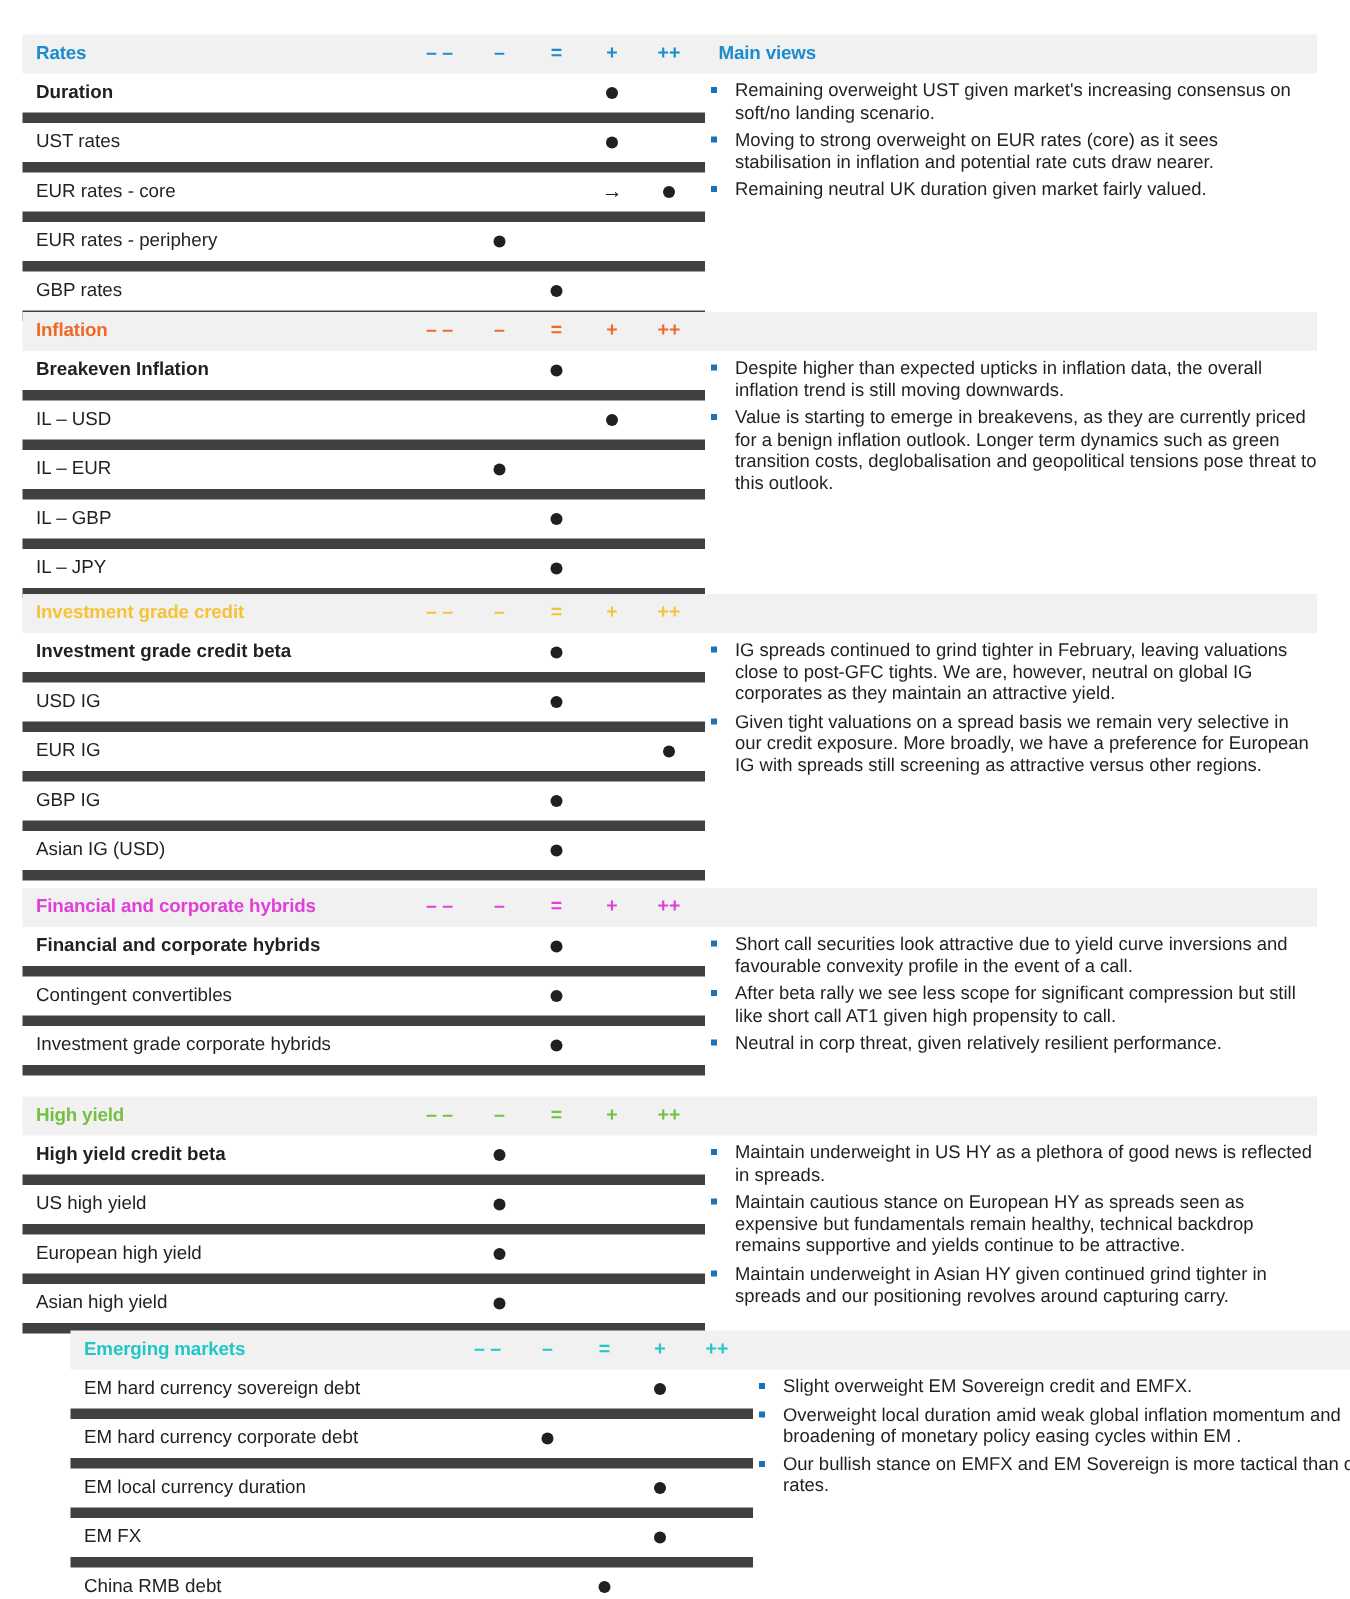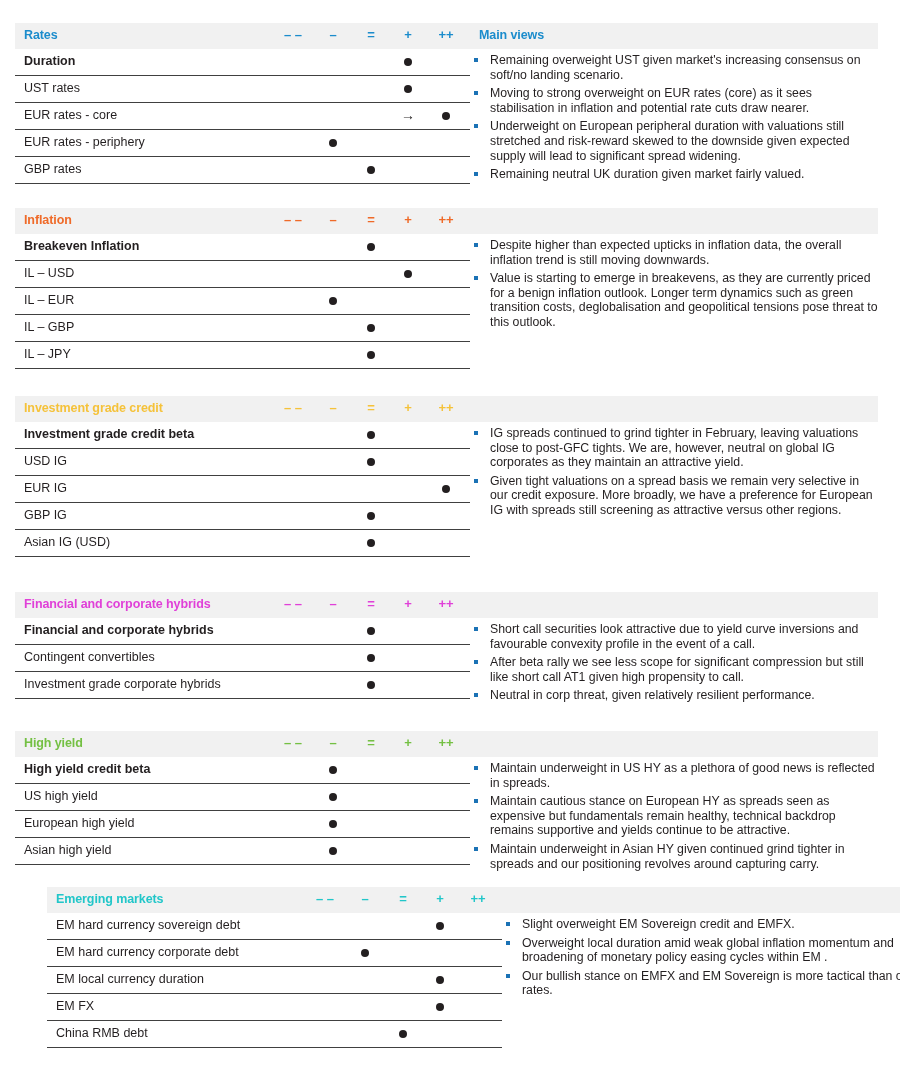--- a/index.html
+++ b/index.html
@@ -53,21 +53,21 @@
   
   .table {
     position: absolute;
     left: 0;
     top: 26px;
     width: 455px;
   }
   .row {
     position: relative;
     height: 26px;
-    border-bottom: 1px solid #404040;
+    border-bottom: 7px solid #404040;
     width: 455px;
   }
   .row:first-child {
     border-top: none;
   }
   .row-label {
     position: absolute;
     left: 9px;
     top: 5px;
     font-size: 12.5px;
@@ -151,21 +151,21 @@
           <div class="dot" style="left: 314px;"></div>
         </div>
         <div class="row">
           <div class="row-label">GBP rates</div>
           <div class="dot" style="left: 352px;"></div>
         </div>
       </div>
       <div class="views">
         <div class="view-item"><span class="view-bullet"></span><span>Remaining overweight UST given market's increasing consensus on soft/no landing scenario.</span></div>
         <div class="view-item"><span class="view-bullet"></span><span>Moving to strong overweight on EUR rates (core) as it sees stabilisation in inflation and potential rate cuts draw nearer.</span></div>
-        <div class="view-item"><span class="view-bullet"></span><span>Underweight on European peripheral duration with valuations still stretched and risk-reward skewed to the downside given expected supply will lead to significant spread widening.</span></div>
+        <div class="view-item"><span class="view-bullet"></span></div>
         <div class="view-item"><span class="view-bullet"></span><span>Remaining neutral UK duration given market fairly valued.</span></div>
       </div>
     </div>
     <div class="section" style="top: 208px; text-decoration: underline;">
       <div class="sec-head">
         <div class="sec-title" style="color: rgb(239, 106, 40);">Inflation</div>
         <div class="scale-mark" style="color: rgb(239, 106, 40); left: 265px;">– –</div>
         <div class="scale-mark" style="color: rgb(239, 106, 40); left: 305px;">–</div>
         <div class="scale-mark" style="color: rgb(239, 106, 40); left: 343px;">=</div>
         <div class="scale-mark" style="color: rgb(239, 106, 40); left: 380px;">+</div>

